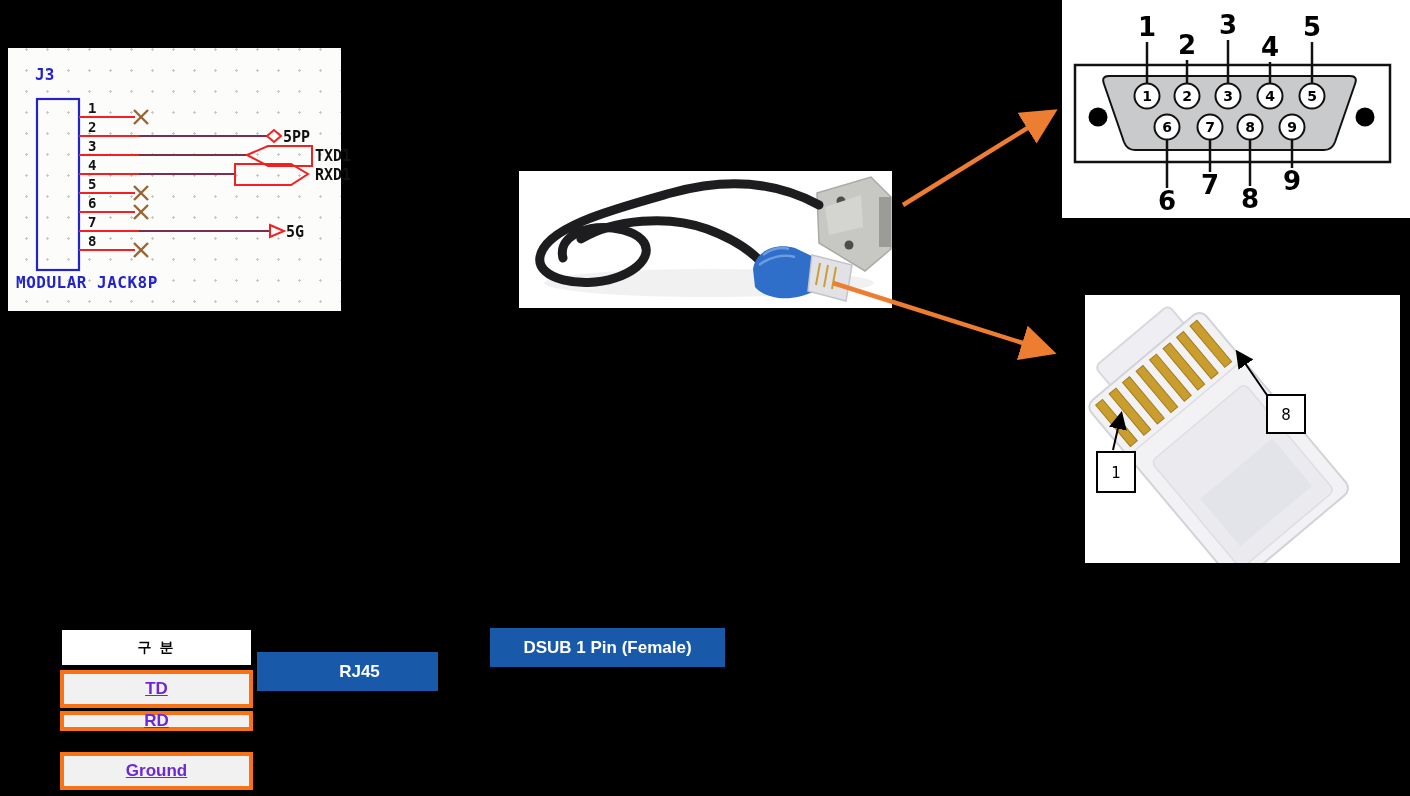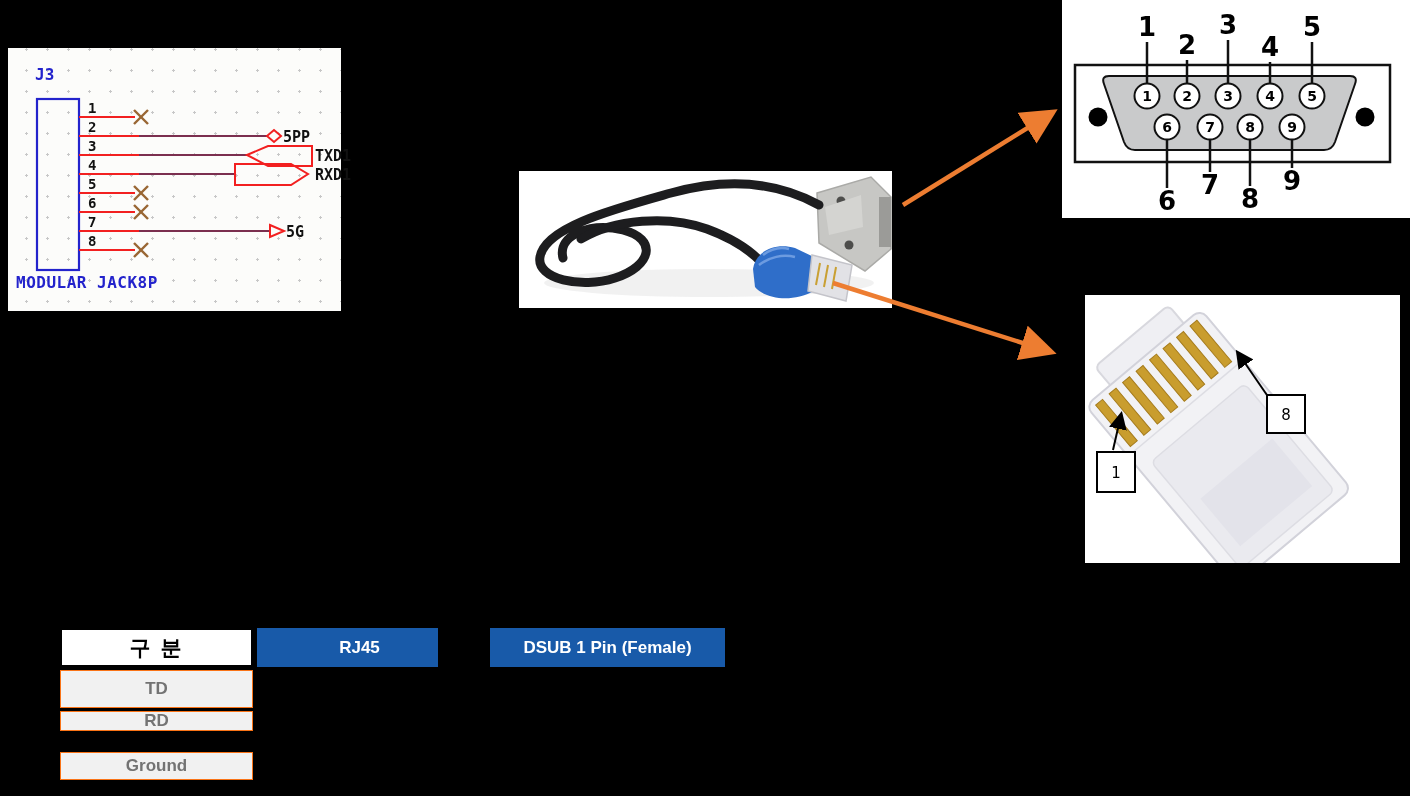--- a/index.html
+++ b/index.html
@@ -33,23 +33,23 @@
     position:absolute; left:1085px; top:295px; width:315px; height:268px;
     background:#fff;
   }
   
   .arrows-overlay { position:absolute; left:0; top:0; pointer-events:none; }
   
   .tbl-cell {
     position:absolute; display:flex; align-items:center; justify-content:center;
     font-weight:bold;
   }
-  .tbl-head-gray  { background:#fff;  border:2px solid #000; color:#000; font-size:21px; letter-spacing:2px; }
+  .tbl-head-gray  { background:#fff;  border:2px solid #000; color:#000; font-size:14px; letter-spacing:2px; }
   .tbl-head-blue  { background:#185AA9; color:#fff; font-size:17px; }
-  .tbl-row-gray   { background:#F1F1F1; border:1px solid #f97316; color:#737373; font-size:17px; }
+  .tbl-row-gray   { background:#F1F1F1; border:4px solid #f97316; color:#6d28d9; font-size:17px;text-decoration:underline; }
 </style>
 </head>
 <body>
 
 <div class="stage">
 
   <div class="schematic-panel">
     <svg width="387" height="263" viewBox="0 0 387 263">
 
       <text class="sch-text" x="27" y="32" font-size="16" fill="#2323CC">J3</text>
@@ -239,20 +239,20 @@
       <marker id="orgArrow" markerWidth="8" markerHeight="8" refX="6" refY="4" orient="auto">
         <polygon points="0,0 8,4 0,8" fill="#ED7D31"></polygon>
       </marker>
     </defs>
     <line x1="903" y1="205" x2="1050" y2="114" stroke="#ED7D31" stroke-width="4.5" marker-end="url(#orgArrow)"></line>
     <line x1="833" y1="283" x2="1048" y2="351" stroke="#ED7D31" stroke-width="4.5" marker-end="url(#orgArrow)"></line>
   </svg>
 
   <div>
     <div class="tbl-cell tbl-head-gray" style="left:60px;  top:628px; width:193px; height:39px;">구 분</div>
-    <div class="tbl-cell tbl-head-blue" style="left:257px; top:628px; width:181px; height:39px;padding-left:24px;">RJ45</div>
+    <div class="tbl-cell tbl-head-blue" style="left:257px; top:652px; width:181px; height:39px;padding-left:24px;">RJ45</div>
     <div class="tbl-cell tbl-head-blue" style="left:490px; top:628px; width:235px; height:39px;">DSUB 1 Pin (Female)</div>
     <div class="tbl-cell tbl-row-gray" style="left:60px; top:670px; width:193px; height:38px;">TD</div>
     <div class="tbl-cell tbl-row-gray" style="left:60px; top:711px; width:193px; height:20px;">RD</div>
-    <div class="tbl-cell tbl-row-gray" style="left:60px; top:752px; width:193px; height:28px;">Ground</div>
+    <div class="tbl-cell tbl-row-gray" style="left:60px; top:752px; width:193px; height:38px;">Ground</div>
   </div>
 
 </div>
 
 </body></html>

